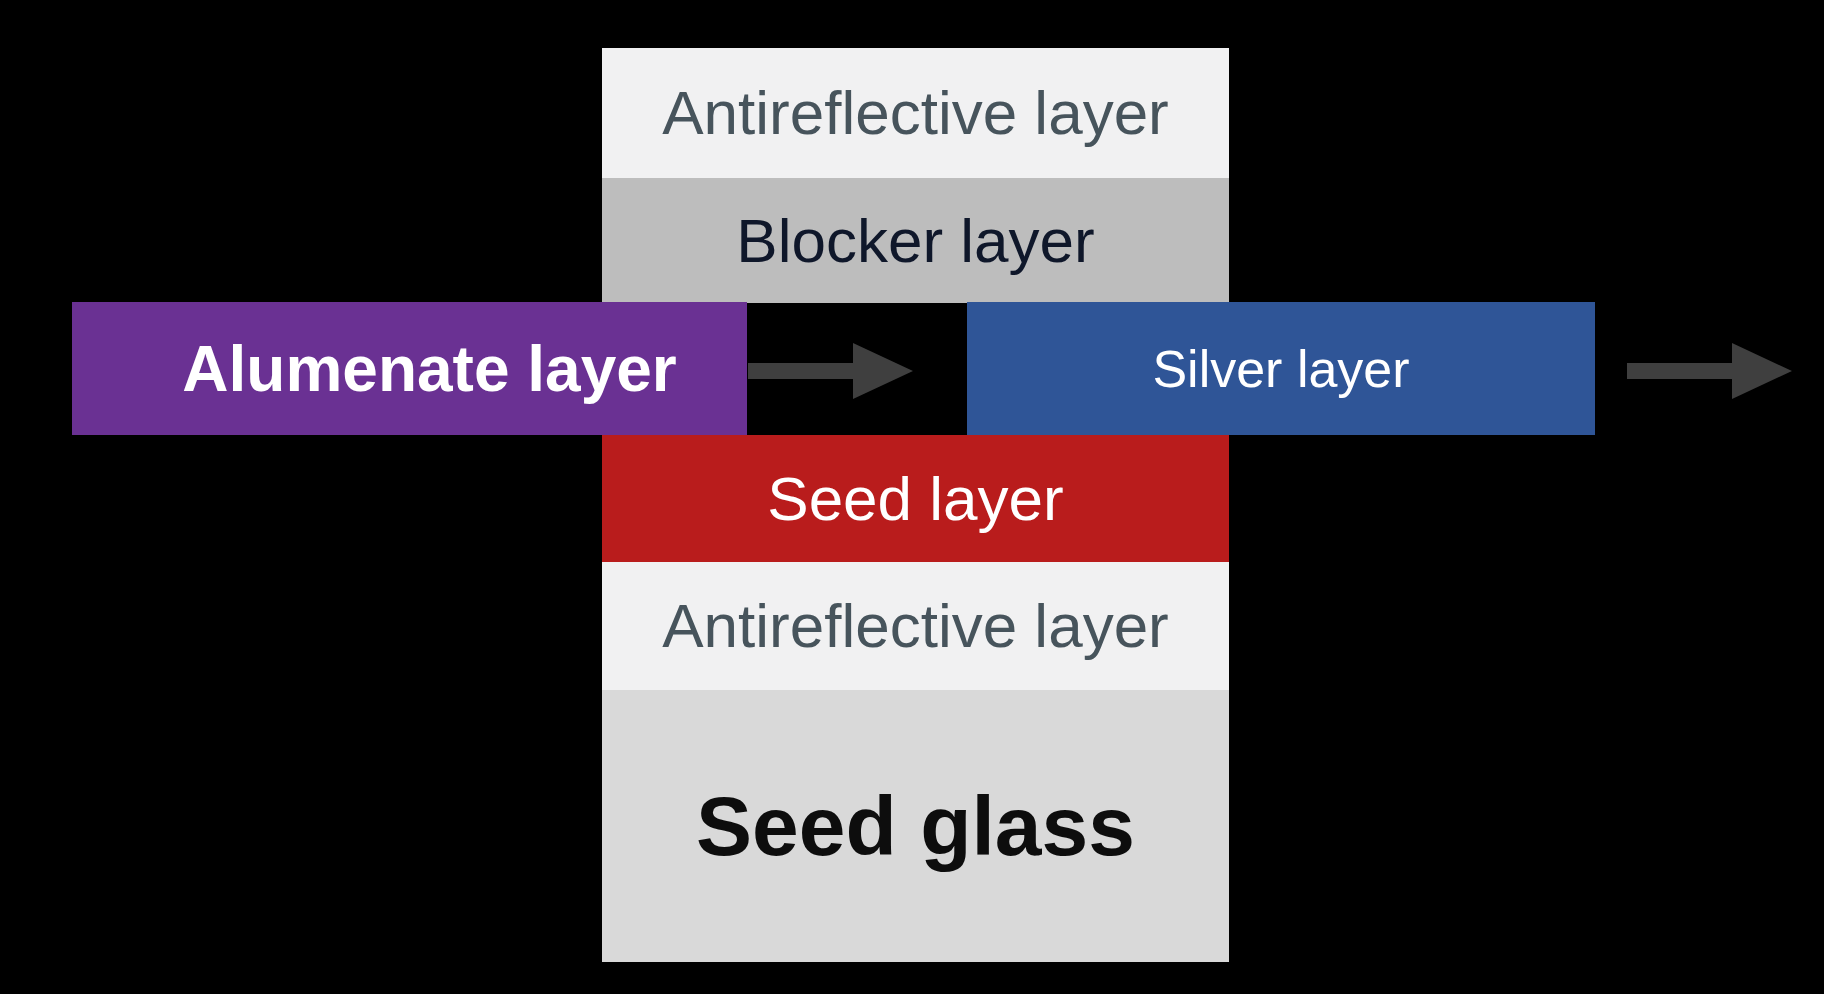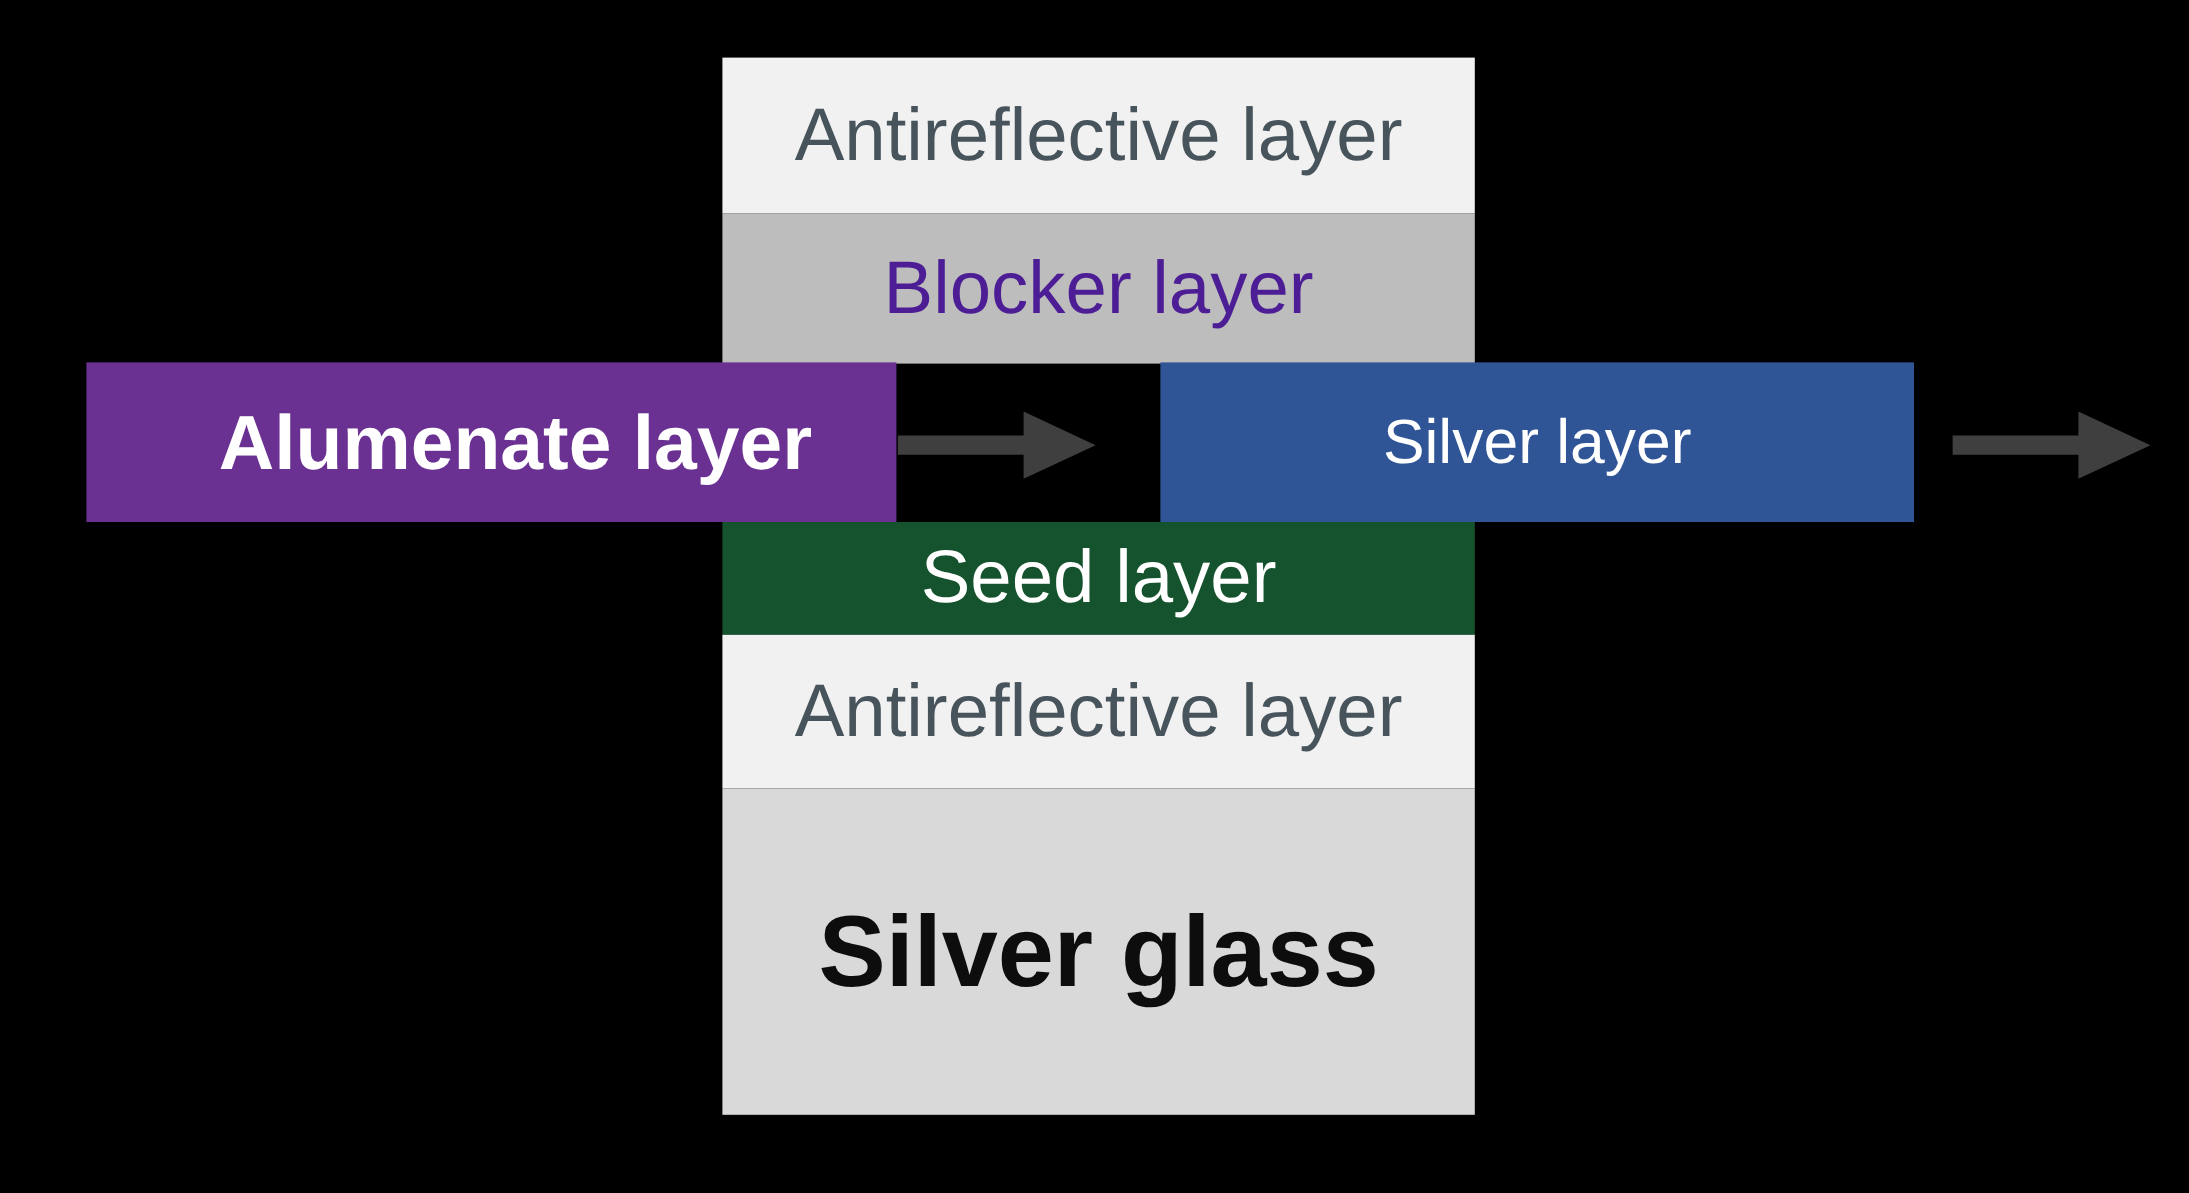--- a/index.html
+++ b/index.html
@@ -11,23 +11,23 @@
   }
   .canvas { position: absolute; inset: 0; }
 
   
   .stack { position: absolute; left: 602px; top: 48px; width: 627px; }
   .layer {
     display: flex; align-items: center; justify-content: center;
     text-align: left; line-height: 1;
   }
   .layer-ar-top    { height: 130px; background: #F1F1F2; color: #47545C; font-size: 62px; }
-  .layer-blocker   { height: 125px; background: #BDBDBD; color: #4c1d95; font-size: 62px; }
+  .layer-blocker   { height: 125px; background: #BDBDBD; color: #0f172a; font-size: 62px; }
   .layer-gap       { height: 132px; background: transparent; }
-  .layer-seed      { height: 94px; background: #14532d; color: #FFFFFF; font-size: 62px; }
+  .layer-seed      { height: 127px; background: #b91c1c; color: #FFFFFF; font-size: 62px; }
   .layer-ar-bottom { height: 128px; background: #F1F1F2; color: #47545C; font-size: 62px; }
   .layer-float     { height: 272px; background: #D9D9D9; color: #0D0D0D; font-size: 84px; font-weight: bold; }
 
   
   .bar {
     position: absolute; height: 133px; top: 302px;
     display: flex; align-items: center; justify-content: center;
     color: #FFFFFF; line-height: 1;
   }
   .bar-alumenate { left: 72px;  width: 635px; background: #6A3193; font-size: 64px; font-weight: bold; padding-left: 40px; }
@@ -52,21 +52,21 @@
       <span>Blocker layer</span>
     </div>
     <div class="layer layer-gap"></div>
     <div class="layer layer-seed">
       <span>Seed layer</span>
     </div>
     <div class="layer layer-ar-bottom">
       <span>Antireflective layer</span>
     </div>
     <div class="layer layer-float">
-      <span>Silver glass</span>
+      <span>Seed glass</span>
     </div>
   </div>
 
   <div class="bar bar-alumenate">
     <span>Alumenate layer</span>
   </div>
 
   <div class="bar bar-silver">
     <span>Silver layer</span>
   </div>

